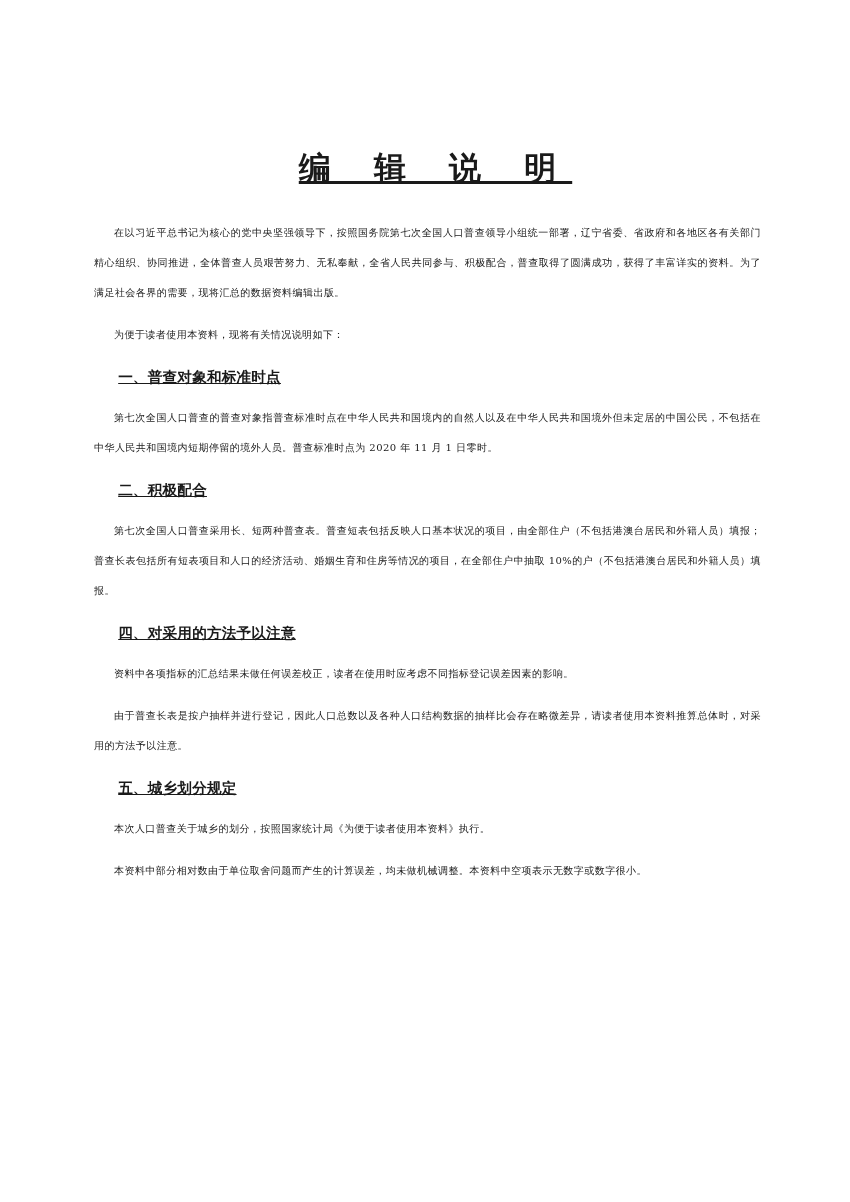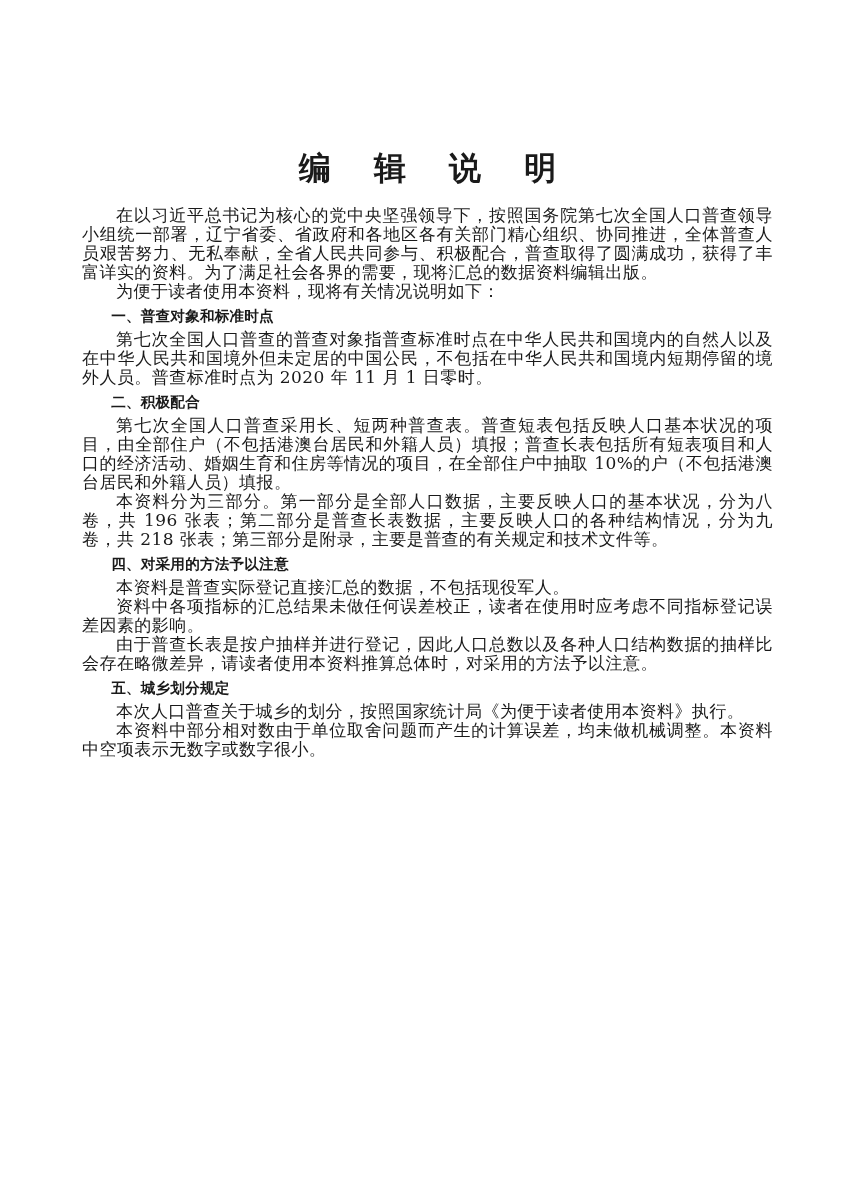--- a/index.html
+++ b/index.html
@@ -1,26 +1,26 @@
 <!DOCTYPE html>
 <html><head>
 <meta charset="utf-8">
 <style>
   html, body { margin: 0; padding: 0; background: #ffffff; }
   body { width: 850px; height: 1202px; position: relative; overflow: hidden;
          font-family: "DejaVu Serif", "Liberation Serif", serif; color: #1a1a1a; }
   .page { position: absolute; left: 82px; top: 0; width: 691px; }
   .title { position: absolute; left: 0; top: 127px; width: 691px; text-align: center;
            font-size: 32px; font-weight: bold; letter-spacing: 16px; line-height: 40px;
-           font-family: "DejaVu Sans", "Liberation Sans", sans-serif; padding-left: 16px; box-sizing: border-box; }
+           font-family: "DejaVu Sans", "Liberation Sans", sans-serif; padding-left: 16px; box-sizing: border-box; text-decoration: underline; }
   .body { position: absolute; left: 0; top: 206px; width: 691px; }
-  .p { margin: 0; font-size: 17px; line-height: 19px; text-indent: 2em;
+  .p { margin: 12px; font-size: 10px; line-height: 30px; text-indent: 2em;
        text-align: justify; letter-spacing: 0.45px; }
-  .h { margin: 0; font-size: 14.6px; line-height: 29px; text-indent: 2em; font-weight: bold;
-       font-family: "DejaVu Sans", "Liberation Sans", sans-serif; letter-spacing: 0.2px; }
+  .h { margin: 7px; font-size: 14.6px; line-height: 29px; text-indent: 2em; font-weight: bold;
+       font-family: "DejaVu Sans", "Liberation Sans", sans-serif; letter-spacing: 0.2px; text-decoration: underline; }
 </style>
 </head>
 <body>
 
 <div class="page">
   <h1 class="title">编 辑 说 明</h1>
 
   <div class="body">
     <p class="p">在以习近平总书记为核心的党中央坚强领导下，按照国务院第七次全国人口普查领导小组统一部署，辽宁省委、省政府和各地区各有关部门精心组织、协同推进，全体普查人员艰苦努力、无私奉献，全省人民共同参与、积极配合，普查取得了圆满成功，获得了丰富详实的资料。为了满足社会各界的需要，现将汇总的数据资料编辑出版。</p>
     <p class="p">为便于读者使用本资料，现将有关情况说明如下：</p>
@@ -29,26 +29,24 @@
       <p class="h">一、普查对象和标准时点</p>
       <p class="p">第七次全国人口普查的普查对象指普查标准时点在中华人民共和国境内的自然人以及在中华人民共和国境外但未定居的中国公民，不包括在中华人民共和国境内短期停留的境外人员。普查标准时点为 2020 年 11 月 1 日零时。</p>
     </div>
 
     <div>
       <p class="h">二、积极配合</p>
       <p class="p">第七次全国人口普查采用长、短两种普查表。普查短表包括反映人口基本状况的项目，由全部住户（不包括港澳台居民和外籍人员）填报；普查长表包括所有短表项目和人口的经济活动、婚姻生育和住房等情况的项目，在全部住户中抽取 10%的户（不包括港澳台居民和外籍人员）填报。</p>
     </div>
 
     <div>
-      <p class="p">本资料分为三部分。第一部分是全部人口数据，主要反映人口的基本状况，分为八卷，共 196 张表；第二部分是普查长表数据，主要反映人口的各种结构情况，分为九卷，共 218 张表；第三部分是附录，主要是普查的有关规定和技术文件等。</p>
     </div>
 
     <div>
       <p class="h">四、对采用的方法予以注意</p>
-      <p class="p">本资料是普查实际登记直接汇总的数据，不包括现役军人。</p>
       <p class="p">资料中各项指标的汇总结果未做任何误差校正，读者在使用时应考虑不同指标登记误差因素的影响。</p>
       <p class="p">由于普查长表是按户抽样并进行登记，因此人口总数以及各种人口结构数据的抽样比会存在略微差异，请读者使用本资料推算总体时，对采用的方法予以注意。</p>
     </div>
 
     <div>
       <p class="h">五、城乡划分规定</p>
       <p class="p">本次人口普查关于城乡的划分，按照国家统计局《为便于读者使用本资料》执行。</p>
     </div>
 
     <div>

